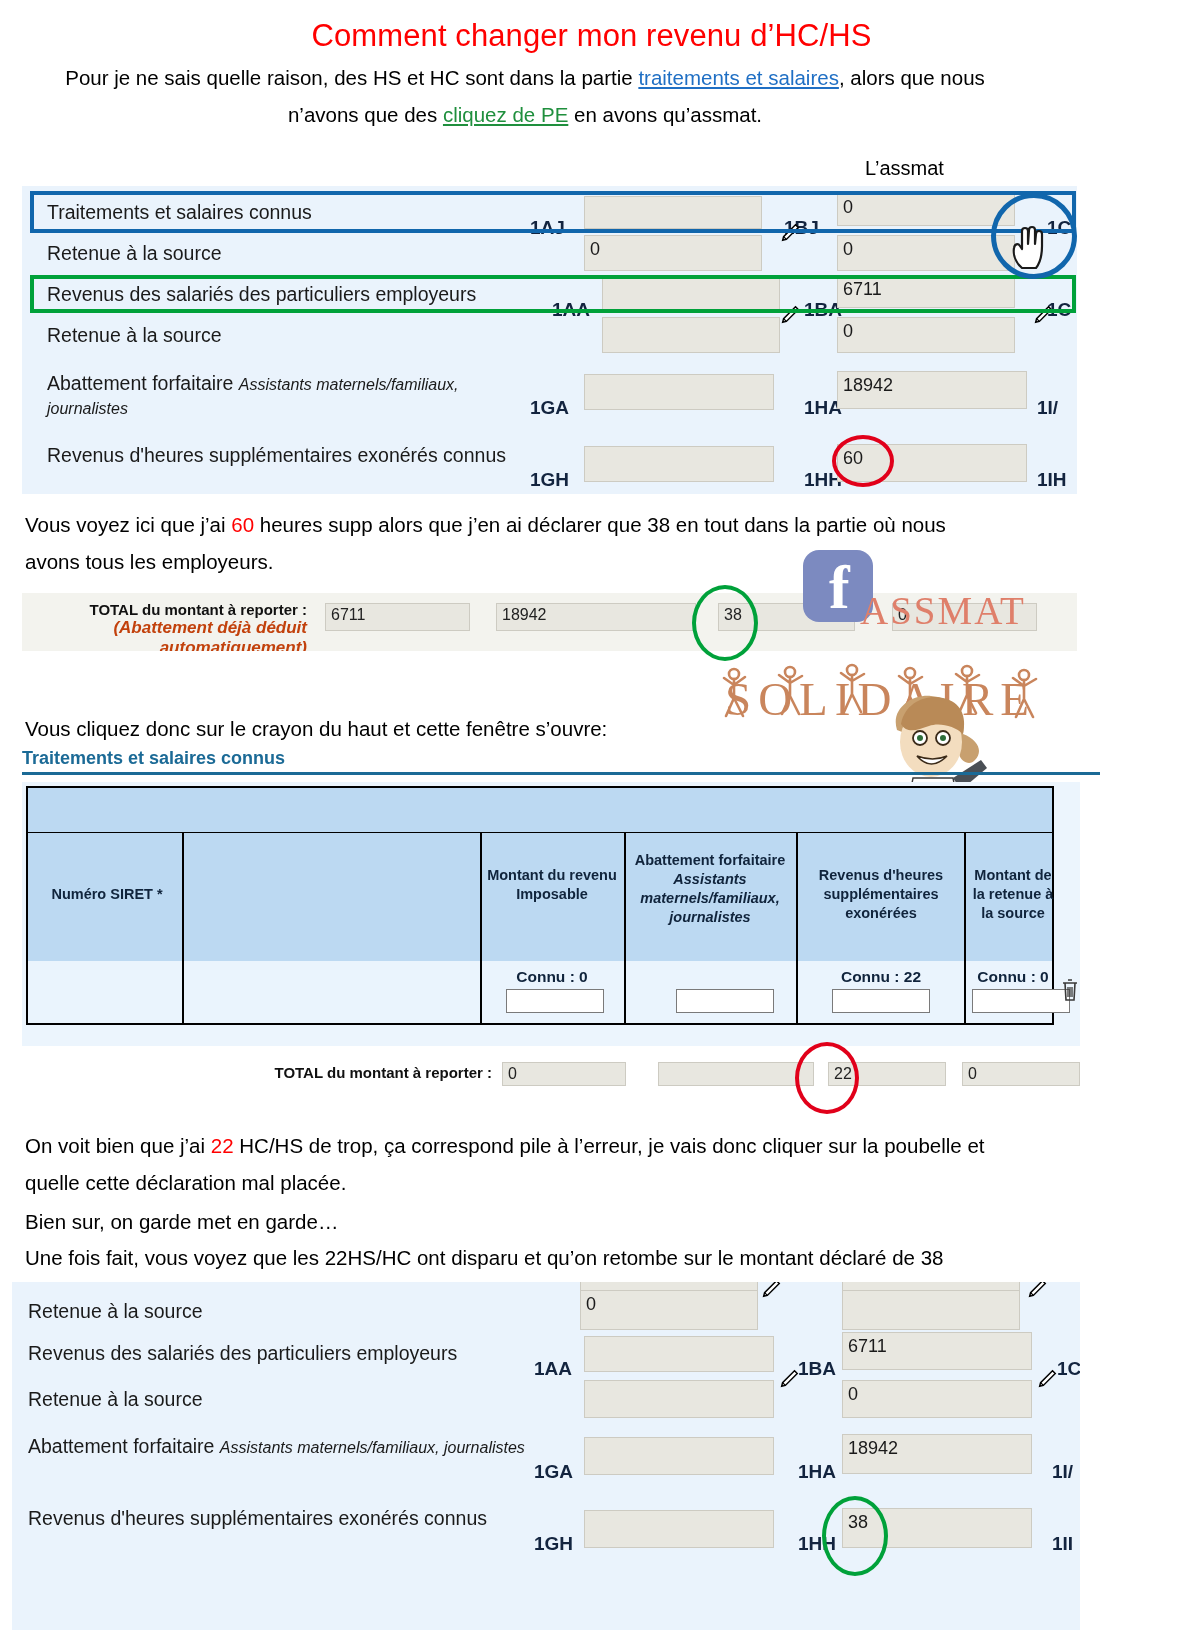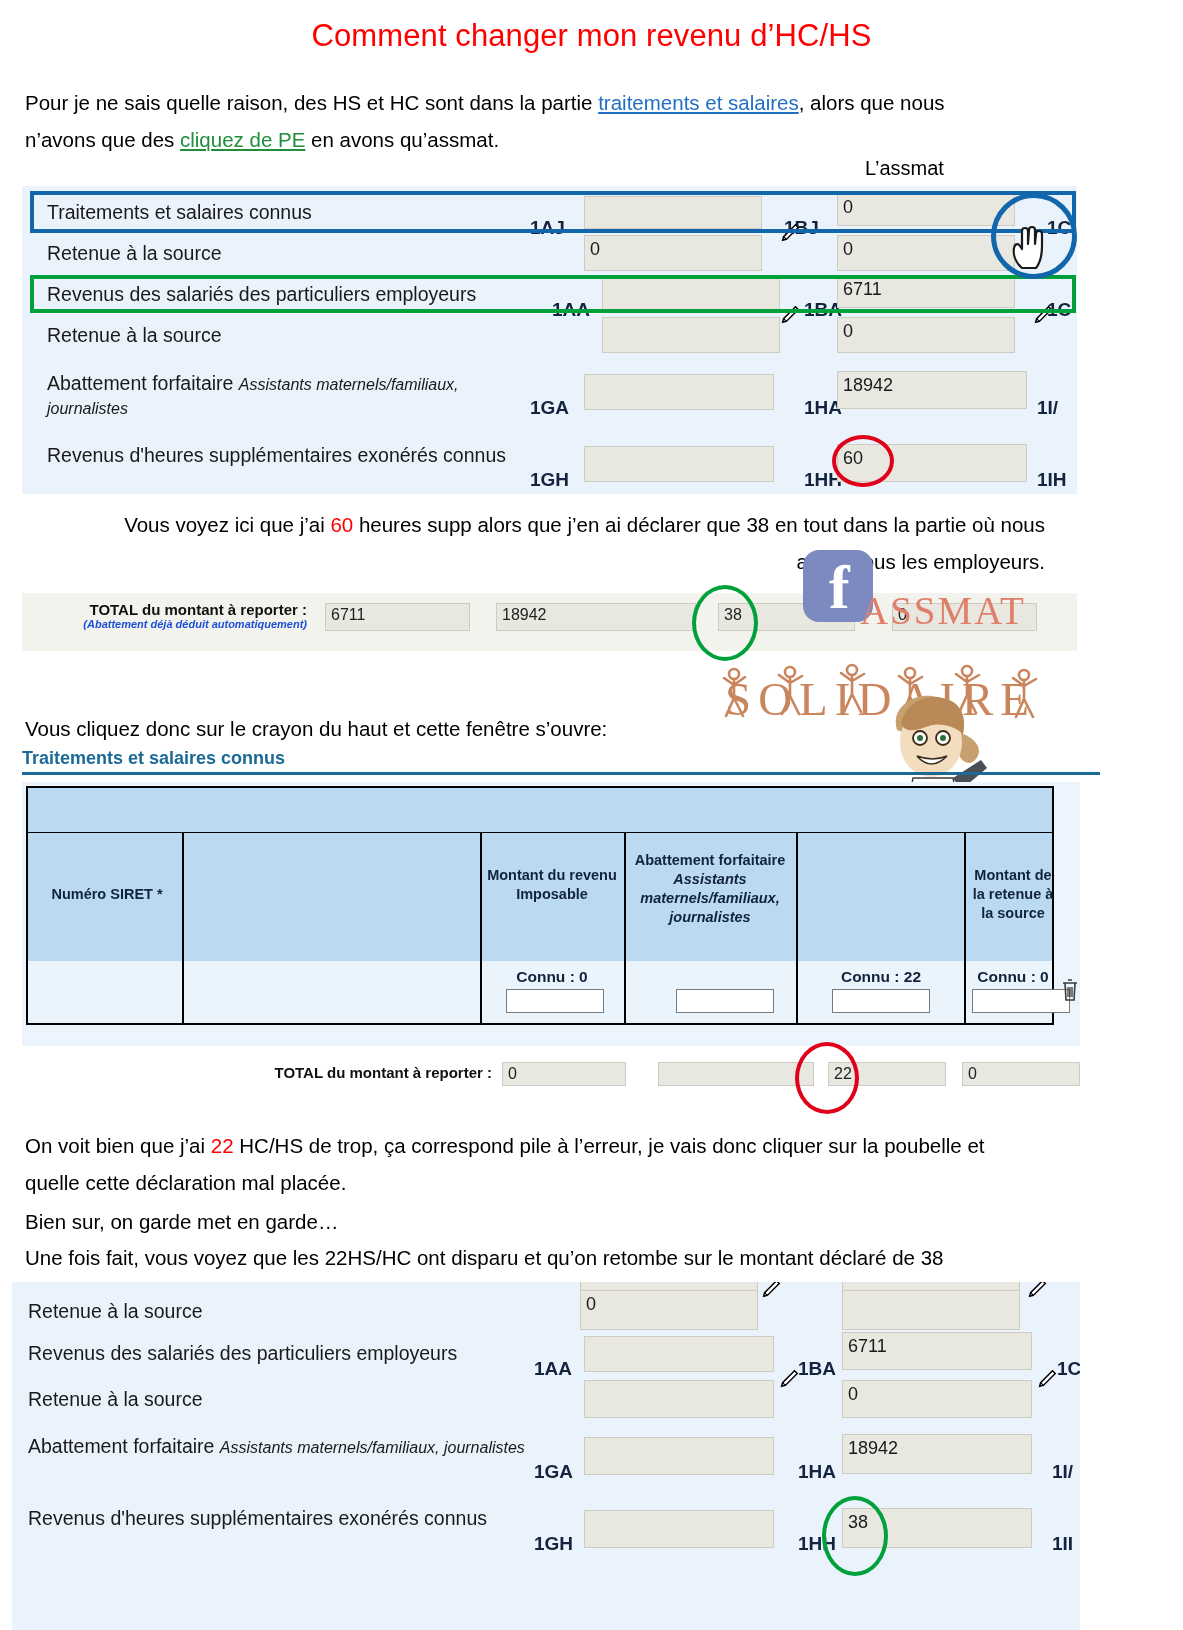--- a/index.html
+++ b/index.html
@@ -185,24 +185,24 @@
   }
   .total-lbl {
     position: absolute;
     font-size: 15px;
     font-weight: bold;
     color: #111;
     text-align: right;
   }
   .total-lbl .sub {
     display: block;
-    font-size: 11px;
+    font-size: 17px;
     font-weight: bold;
     font-style: italic;
-    color: #1d4ed8;
+    color: #c2410c;
     text-align: right;
   }
   .total-fld {
     position: absolute;
     background: #e8e7e0;
     border: 1px solid #cdcbc2;
     box-sizing: border-box;
   }
   .total-fld > span {
     position: absolute;
@@ -239,21 +239,21 @@
     position: absolute;
     pointer-events: none;
   }
   .cursor-hand { position: absolute; }
 </style>
 </head>
 <body>
 
 <div class="doc-title">Comment changer mon revenu d’HC/HS</div>
 
-<div class="para" style="top:84px;left:25px;width:1000px;">
+<div class="para" style="top:59px;left:25px;width:1000px;text-align:center;">
   <span>Pour je ne sais quelle raison, des HS et HC sont dans la partie </span><span class="lnk-blue">traitements et salaires</span><span>, alors que nous</span><br>
   <span>n’avons que des </span><span class="lnk-green">cliquez de PE</span><span> en avons qu’assmat.</span>
 </div>
 
 <div class="assmat-caption" style="top:157px;left:865px;">L’assmat</div>
 
 <div class="form-panel" id="form-top" style="top:186px;left:22px;width:1055px;height:308px;">
 
   <div class="form-label" style="top:15px;left:25px;width:480px;">Traitements et salaires connus</div>
   <div class="code" style="top:15px;left:508px;">1AJ</div>
@@ -335,21 +335,21 @@
 <div class="outline-box" style="top:275px;left:30px;width:1046px;height:38px;border:4px solid #00a13a;"></div>
 
 <div class="ann-ellipse ann-blue" style="top:193px;left:991px;width:86px;height:86px;"></div>
 
 <div class="ann-ellipse ann-red" style="top:435px;left:832px;width:62px;height:52px;"></div>
 
 <svg class="cursor-hand" style="top:222px;left:1008px;width:42px;height:50px;" viewBox="0 0 42 50">
   <path d="M14 46 C7 40 5 32 6 26 C6.5 22 10 21 12 24 L14 27 L14 9 C14 5 20 5 20 9 L20 22 L21 8 C21 4 27 4 27 8 L27 22 L28 12 C28 8 34 8 34 12 L34 24 C34 34 32 41 28 46 Z" fill="#ffffff" stroke="#1a1a1a" stroke-width="2.2" stroke-linejoin="round"></path>
 </svg>
 
-<div class="para" style="top:506px;left:25px;width:1020px;text-align:right;">
+<div class="para" style="top:506px;left:25px;width:1020px;">
   <span>Vous voyez ici que j’ai </span><span class="red">60</span><span> heures supp alors que j’en ai déclarer que 38 en tout dans la partie où nous</span><br>
   <span>avons tous les employeurs.</span>
 </div>
 
 <div class="form-panel" style="top:593px;left:22px;width:1055px;height:58px;background:#f3f3ee;">
   <div class="total-lbl" style="top:8px;left:30px;width:255px;">
     <span>TOTAL du montant à reporter :</span>
     <span class="sub">(Abattement déjà déduit automatiquement)</span>
   </div>
   <div class="total-fld" style="top:10px;left:303px;width:145px;height:28px;">
@@ -418,20 +418,21 @@
     <div class="dt-cell-div" style="top:0;left:452px;height:130px;"></div>
     <div class="dt-cell-div" style="top:0;left:596px;height:130px;"></div>
     <div class="dt-cell-div" style="top:0;left:768px;height:130px;"></div>
     <div class="dt-cell-div" style="top:0;left:936px;height:130px;"></div>
 
     <div class="dt-headtext" style="top:52px;left:8px;width:142px;">Numéro SIRET *</div>
     <div class="dt-headtext" style="top:33px;left:458px;width:132px;">Montant du revenu Imposable</div>
     <div class="dt-headtext" style="top:18px;left:602px;width:160px;">
       <span>Abattement forfaitaire</span><br><span class="it">Assistants maternels/familiaux, journalistes</span>
     </div>
+    <div class="dt-headtext" style="top:33px;left:774px;width:158px;">Revenus d'heures supplémentaires exonérées</div>
     <div class="dt-headtext" style="top:33px;left:942px;width:86px;">Montant de la retenue à la source</div>
   </div>
 
   <div class="dt-body" style="top:179px;left:4px;width:1028px;height:64px;">
     <div class="dt-cell-div" style="top:0;left:154px;height:64px;"></div>
     <div class="dt-cell-div" style="top:0;left:452px;height:64px;"></div>
     <div class="dt-cell-div" style="top:0;left:596px;height:64px;"></div>
     <div class="dt-cell-div" style="top:0;left:768px;height:64px;"></div>
     <div class="dt-cell-div" style="top:0;left:936px;height:64px;"></div>
 

